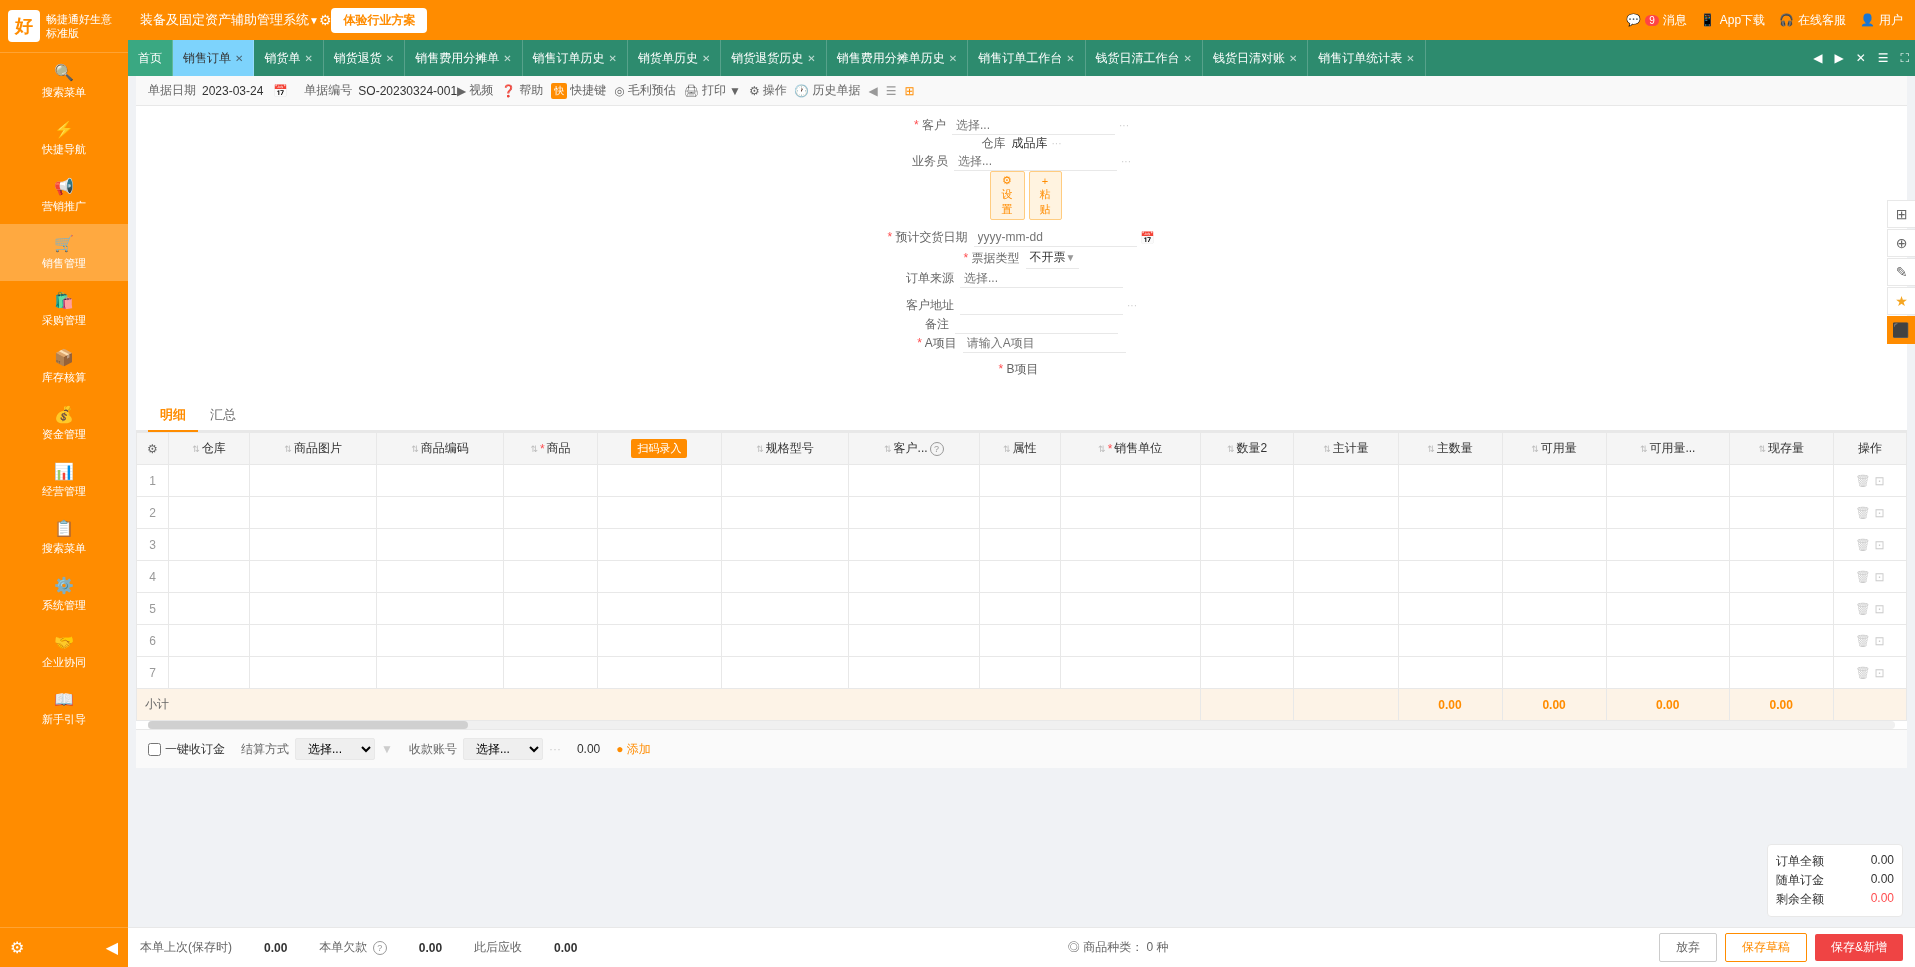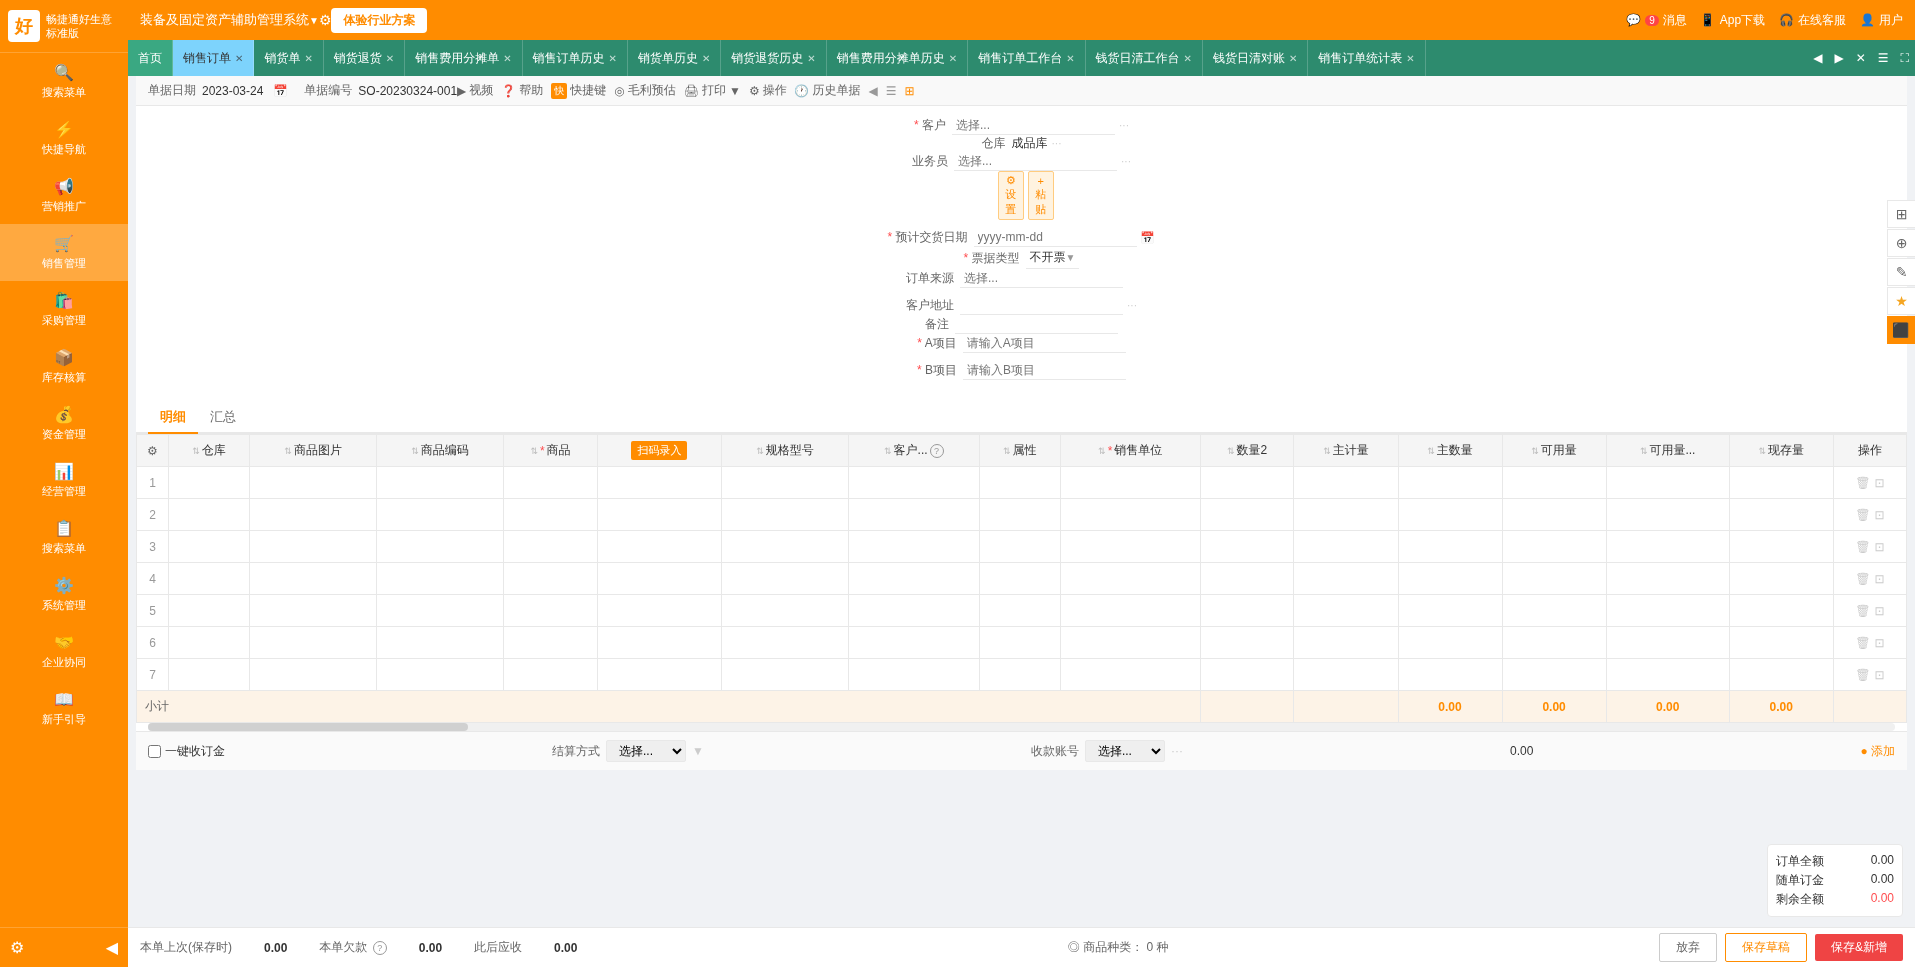--- a/index.html
+++ b/index.html
@@ -81,21 +81,21 @@
     
     .total-row td { background: #fdf3e7; font-weight: bold; color: #ff8c00; }
     .total-row td.label { color: #666; font-weight: normal; text-align: left; padding-left: 8px; }
 
     
     .table-scroll { overflow-x: auto; }
     .scroll-track { height: 8px; background: #f0f0f0; margin: 0 12px; border-radius: 4px; }
     .scroll-thumb { width: 320px; height: 8px; background: #d0d0d0; border-radius: 4px; }
 
     
-    .bottom-bar { display: flex; align-items: center; padding: 8px 12px; border-top: 1px solid #e8e8e8; background: #fafafa; gap: 16px; justify-content: space-between; }
+    .bottom-bar { display: flex; align-items: center; padding: 8px 12px; border-top: 1px solid #e8e8e8; background: #fafafa; gap: 16px; }
     .bottom-checkbox { display: flex; align-items: center; gap: 4px; }
     .bottom-field { display: flex; align-items: center; gap: 6px; }
     .bottom-field-label { color: #666; }
     .bottom-field-select { border: 1px solid #e8e8e8; padding: 2px 8px; border-radius: 2px; font-size: 12px; min-width: 80px; }
     .bottom-add-btn { color: #ff8c00; cursor: pointer; }
     .bottom-amount { color: #333; }
 
     
     .action-bar { position: fixed; bottom: 0; left: 128px; right: 0; height: 40px; background: white; border-top: 1px solid #e8e8e8; display: flex; align-items: center; justify-content: space-between; padding: 0 12px; z-index: 97; }
     .action-bar-left { display: flex; align-items: center; gap: 32px; font-size: 12px; color: #666; }
@@ -331,21 +331,21 @@
           <span class="form-field-label">仓库</span>
           <span style="flex:1;font-size:12px;color:#333;">成品库</span>
           <span class="form-field-dots">···</span>
         </div>
         <div style="flex:1;"></div>
         <div class="form-field" style="flex:2;">
           <span class="form-field-label">业务员</span>
           <input class="form-field-input" type="text" placeholder="选择..." style="">
           <span class="form-field-dots">···</span>
         </div>
-        <div style="width:56px;display:flex;gap:4px;margin-left:8px;">
+        <div style="width:72px;display:flex;gap:4px;margin-left:8px;">
           <button style="background:#fff3e0;color:#ff8c00;border:1px solid #ffcc80;padding:2px 6px;border-radius:2px;font-size:11px;cursor:pointer;">⚙ 设置</button>
           <button style="background:#fff3e0;color:#ff8c00;border:1px solid #ffcc80;padding:2px 6px;border-radius:2px;font-size:11px;cursor:pointer;">+ 粘贴</button>
         </div>
       </div>
 
       <div class="form-row">
         <div class="form-field" style="flex:2;">
           <span class="form-field-label required">预计交货日期</span>
           <input class="form-field-input" type="text" placeholder="yyyy-mm-dd" style="">
           <span style="color:#666;cursor:pointer;margin-left:4px;">📅</span>
@@ -380,21 +380,20 @@
         <div style="flex:1;"></div>
         <div class="form-field" style="flex:2;">
           <span class="form-field-label required">A项目</span>
           <input class="form-field-input" type="text" placeholder="请输入A项目" style="">
         </div>
       </div>
 
       <div class="form-row">
         <div class="form-field" style="flex:2;">
           <span class="form-field-label required">B项目</span>
-          <input class="form-field-input" type="text" placeholder="请输入B项目" style="">
         </div>
         <div style="flex:6;"></div>
       </div>
     </div>
 
     <div class="detail-tabs">
       <div class="detail-tab active">明细</div>
       <div class="detail-tab">汇总</div>
     </div>
 

